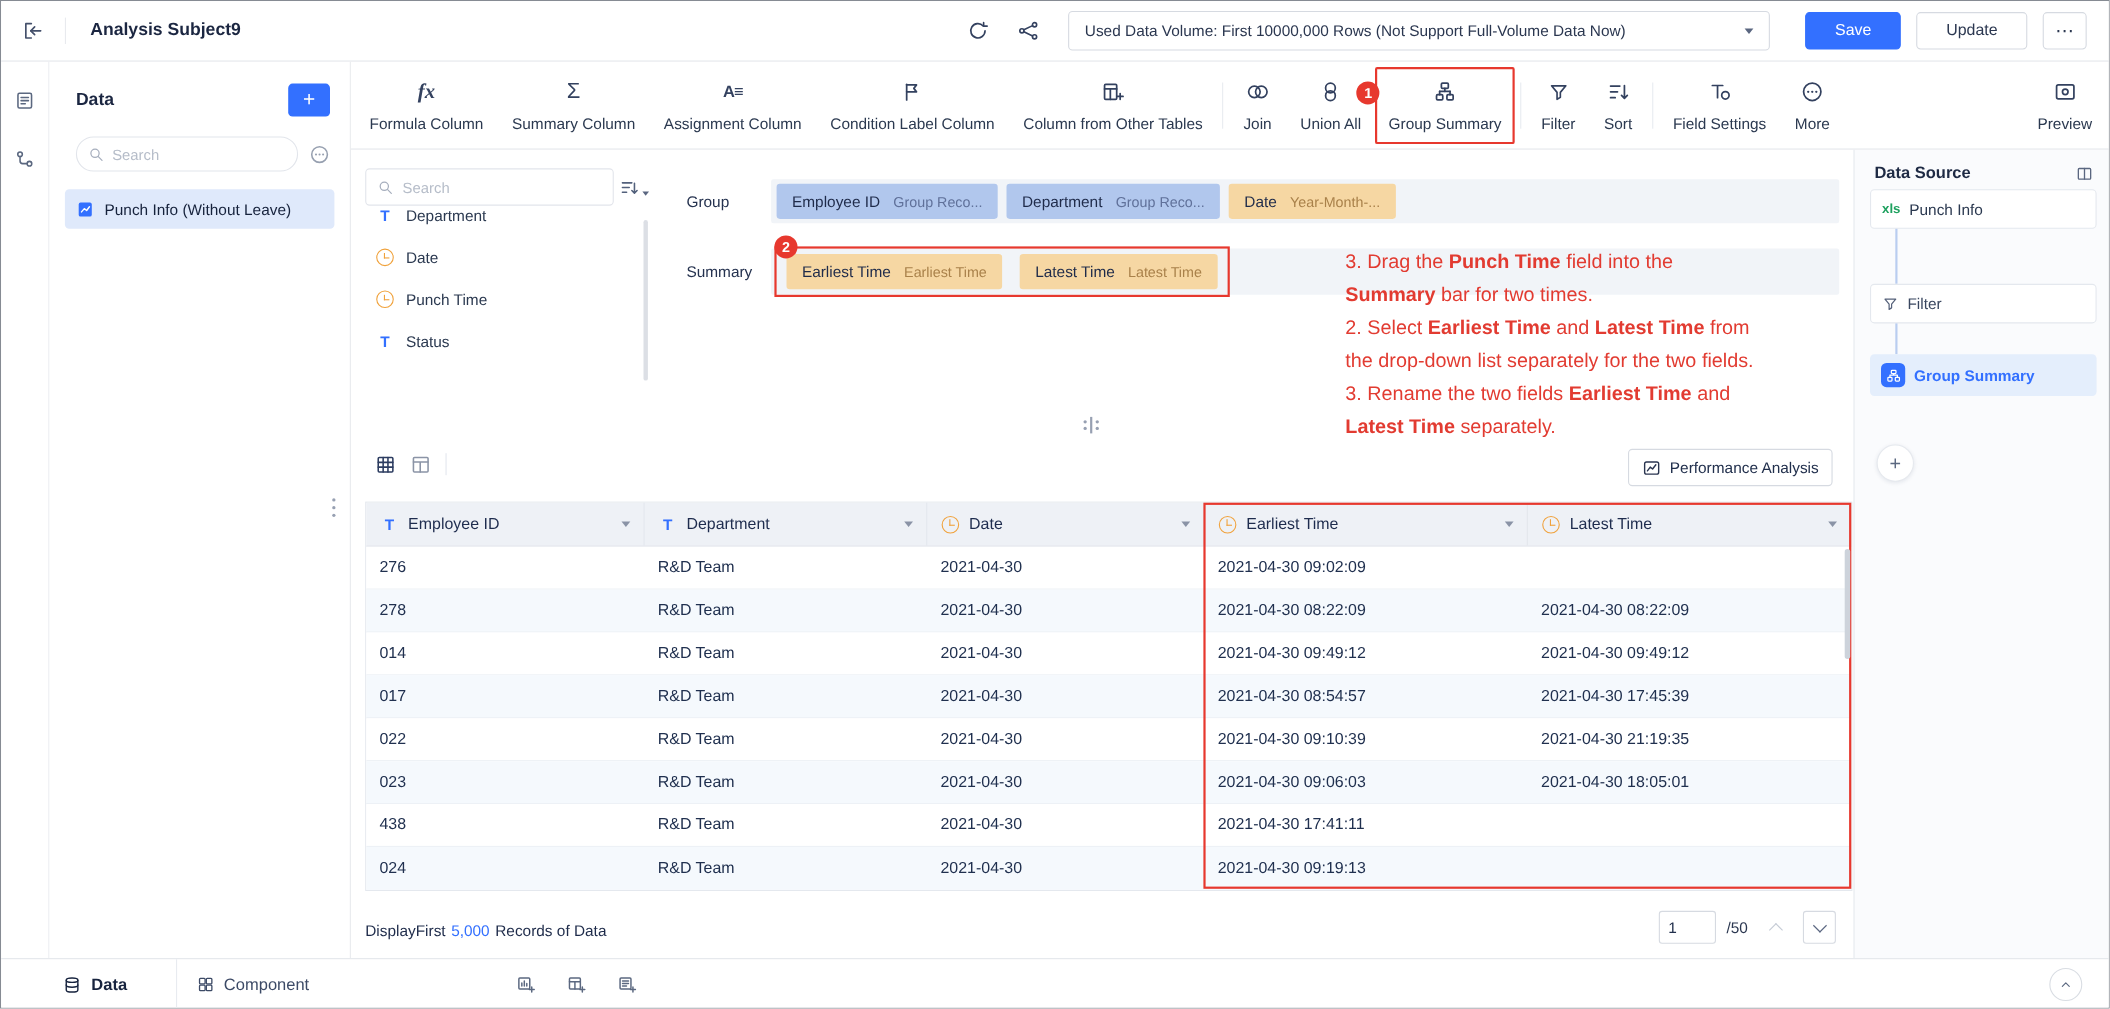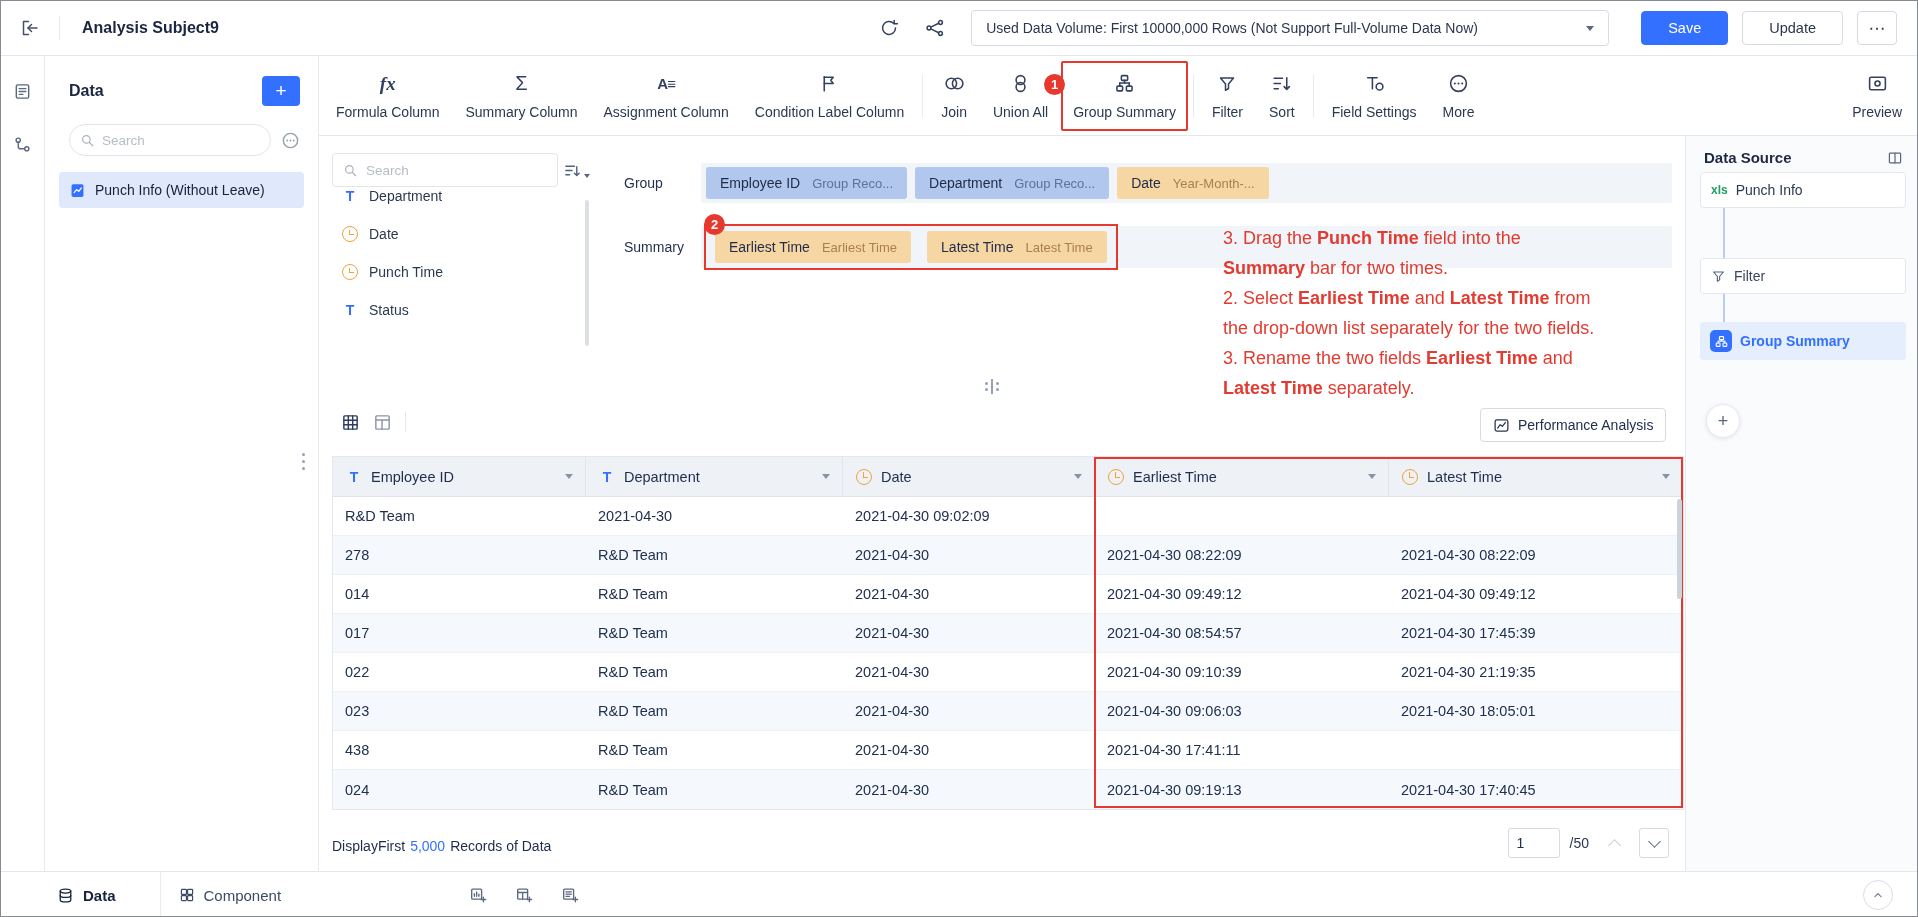--- a/index.html
+++ b/index.html
@@ -264,20 +264,30 @@
     </div>
     <div class="tbi">
       <span class="tbic">
         <svg width="21" height="21" viewBox="0 0 20 20">
             <path d="M5 17V3.5"></path>
             <path d="M5 4h8.5l-2.3 3 2.3 3H5"></path>
           </svg>
       </span>
       <span class="tbl">Condition Label Column</span>
     </div>
+    <div class="tbi">
+      <span class="tbic">
+        <svg width="21" height="21" viewBox="0 0 20 20">
+            <rect x="3" y="3.5" width="10.5" height="13" rx="1"></rect>
+            <path d="M3 7.5h10.5M8 7.5v9"></path>
+            <path d="M16.5 11.5v5M14 14h5"></path>
+          </svg>
+      </span>
+      <span class="tbl">Column from Other Tables</span>
+    </div>
     <span class="tb-sep"></span>
     <div class="tbi">
       <span class="tbic">
         <svg width="23" height="21" viewBox="0 0 22 20">
             <circle cx="8" cy="10" r="5"></circle>
             <circle cx="14" cy="10" r="5"></circle>
           </svg>
       </span>
       <span class="tbl">Join</span>
     </div>
@@ -511,20 +521,21 @@
 
           <div class="hcell">
             <span class="ficon clock"></span>
             <span>Latest Time</span>
             <span class="caret"></span>
           </div>
         </div>
       <div class="tbody">
 
           <div class="trow">
+            <div class="tcell">276</div>
             <div class="tcell">R&amp;D Team</div>
             <div class="tcell">2021-04-30</div>
             <div class="tcell">2021-04-30 09:02:09</div>
           </div>
 
           <div class="trow">
             <div class="tcell">278</div>
             <div class="tcell">R&amp;D Team</div>
             <div class="tcell">2021-04-30</div>
             <div class="tcell">2021-04-30 08:22:09</div>
@@ -568,21 +579,20 @@
             <div class="tcell">R&amp;D Team</div>
             <div class="tcell">2021-04-30</div>
             <div class="tcell">2021-04-30 17:41:11</div>
           </div>
 
           <div class="trow">
             <div class="tcell">024</div>
             <div class="tcell">R&amp;D Team</div>
             <div class="tcell">2021-04-30</div>
             <div class="tcell">2021-04-30 09:19:13</div>
-            <div class="tcell">2021-04-30 17:40:45</div>
           </div>
         </div>
       <div class="tbl-redbox"></div>
       <span class="tbl-scroll"></span>
     </div>
 
     <div class="tfooter-left">
       <span>DisplayFirst</span>
       <span class="cnt">5,000</span>
       <span>Records of Data</span>

